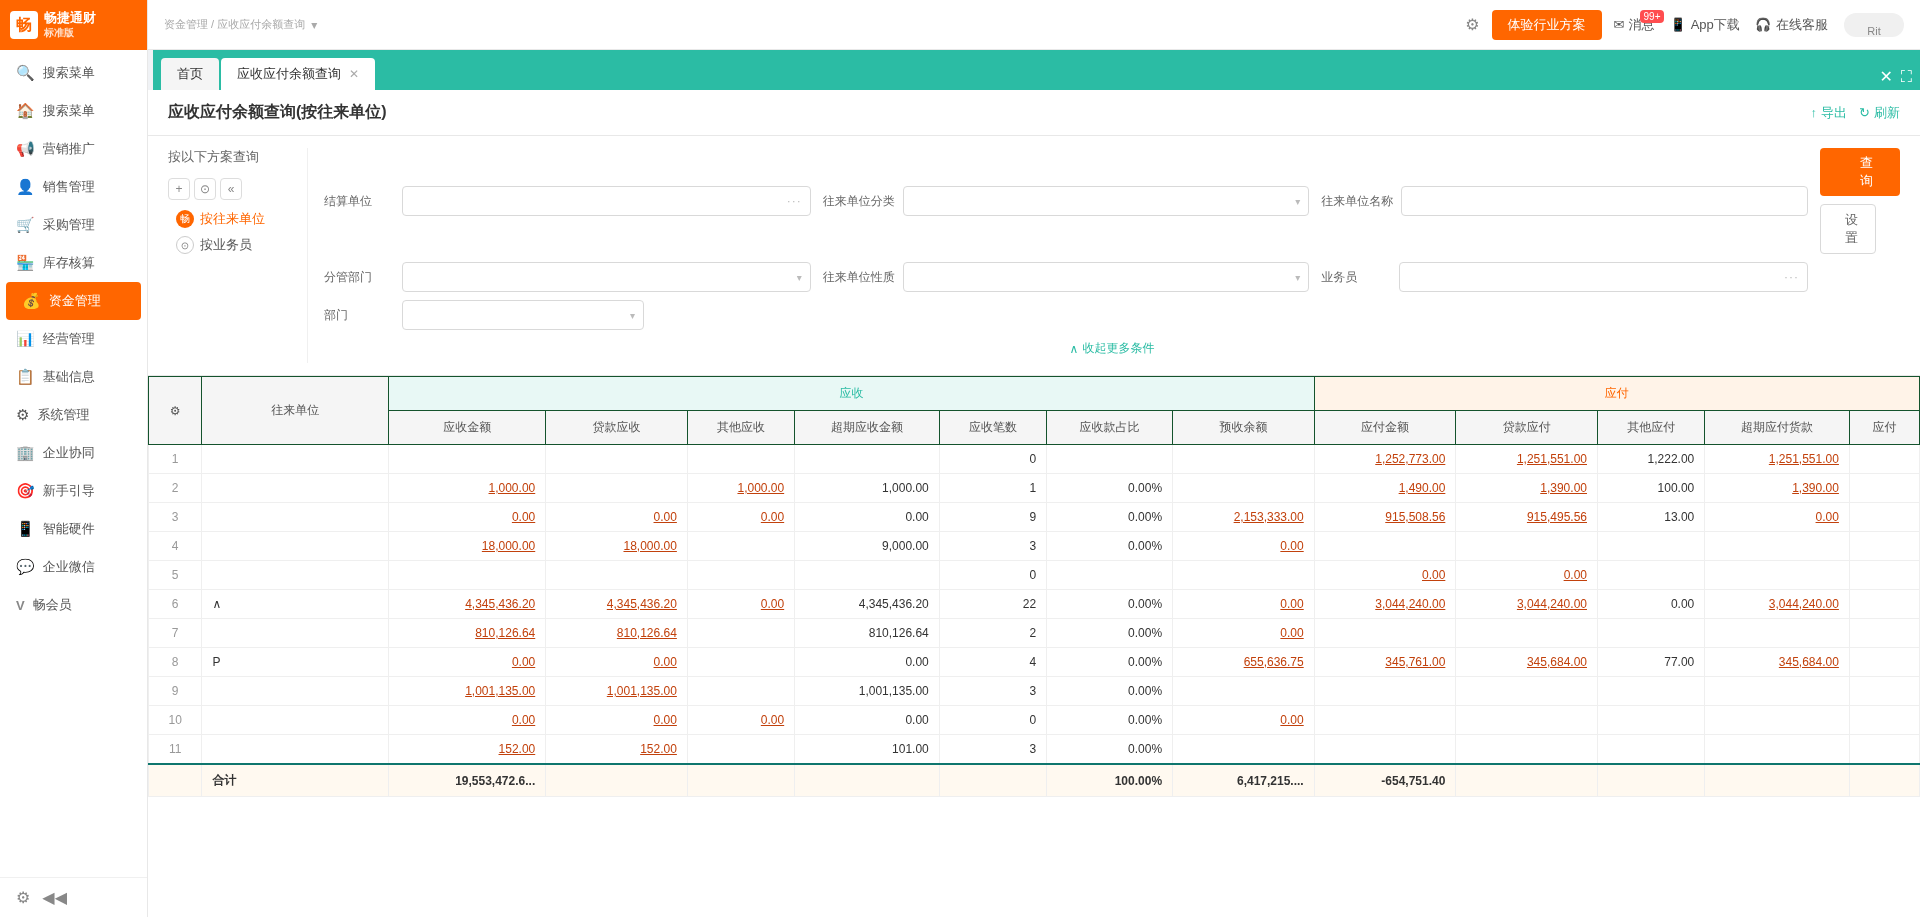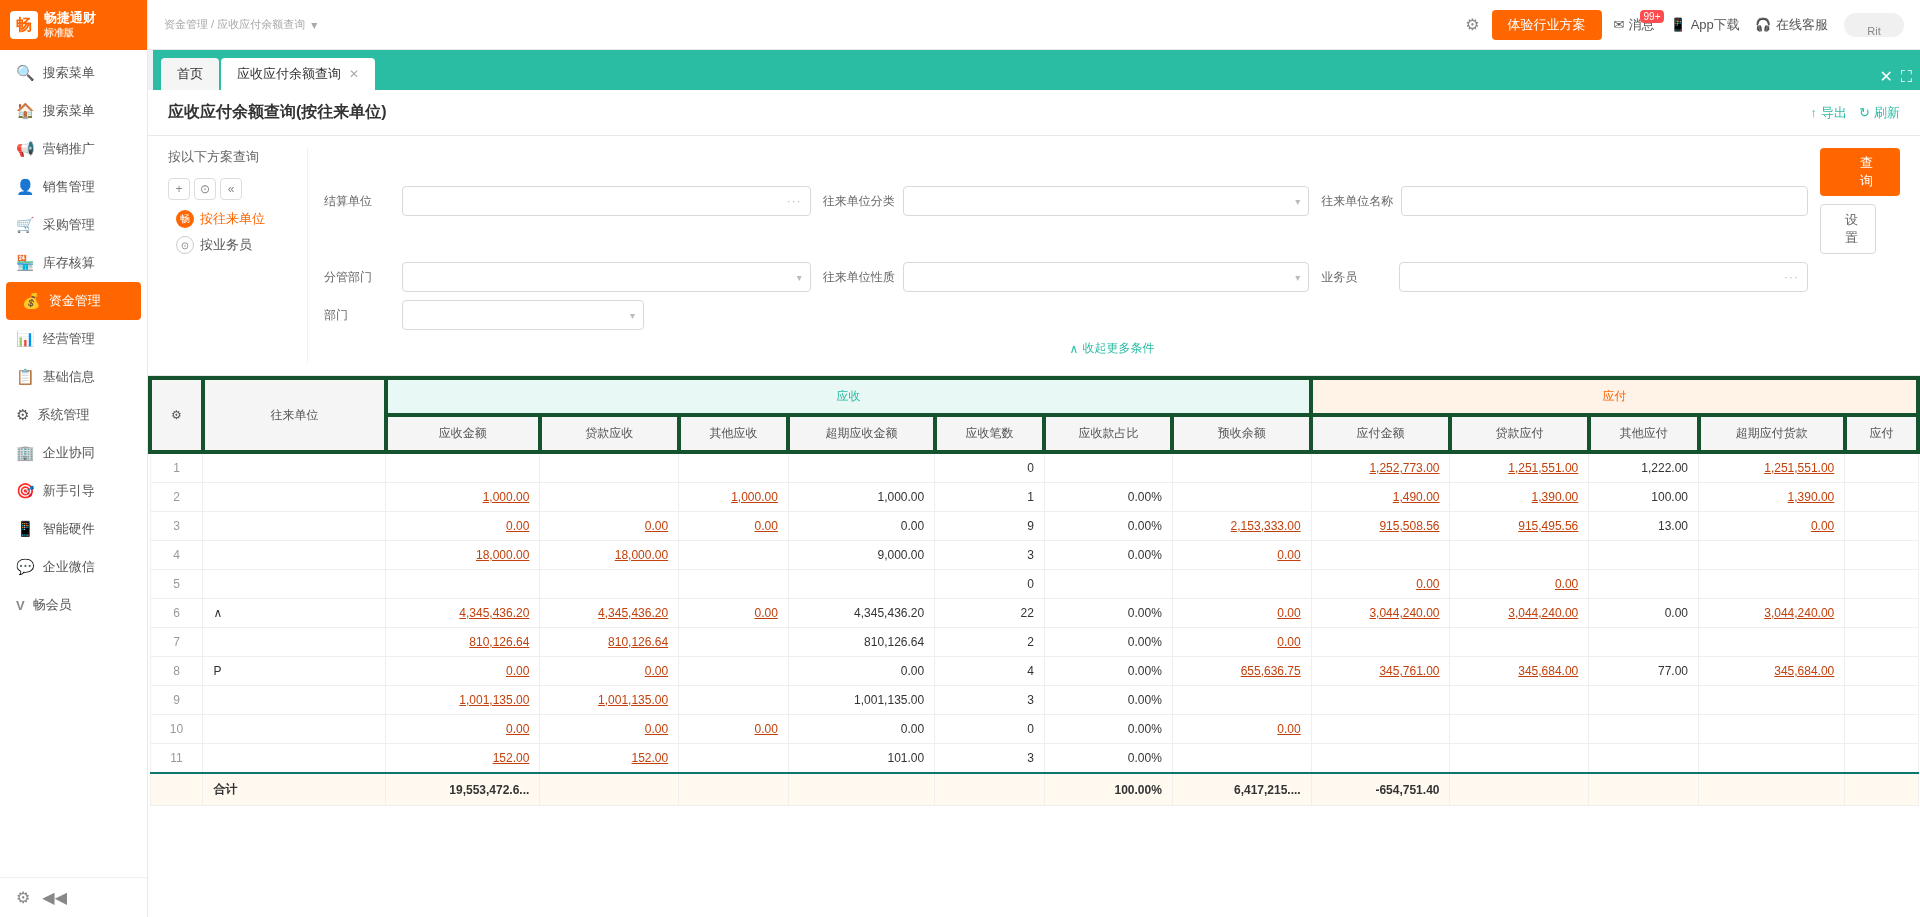--- a/index.html
+++ b/index.html
@@ -158,21 +158,21 @@
 
     
     .table-container {
       flex: 1; overflow: auto; background: #fff; margin: 0; padding: 0;
     }
     table {
       width: 100%; border-collapse: collapse; font-size: 12px;
     }
     table thead tr th {
       background: #f5f5f5; padding: 8px 10px; text-align: center;
-      border: 4px solid #14532d; color: #555; font-weight: normal; white-space: nowrap;
+      border: 1px solid #14532d; color: #555; font-weight: normal; white-space: nowrap;
     }
     table thead tr.group-header th {
       background: #f5f5f5;
     }
     table tbody tr td {
       padding: 7px 10px; border: 1px solid #efefef; text-align: right;
       color: #333; white-space: nowrap;
     }
     table tbody tr td:first-child { text-align: center; color: #999; }
     table tbody tr td:nth-child(2) { text-align: left; }

